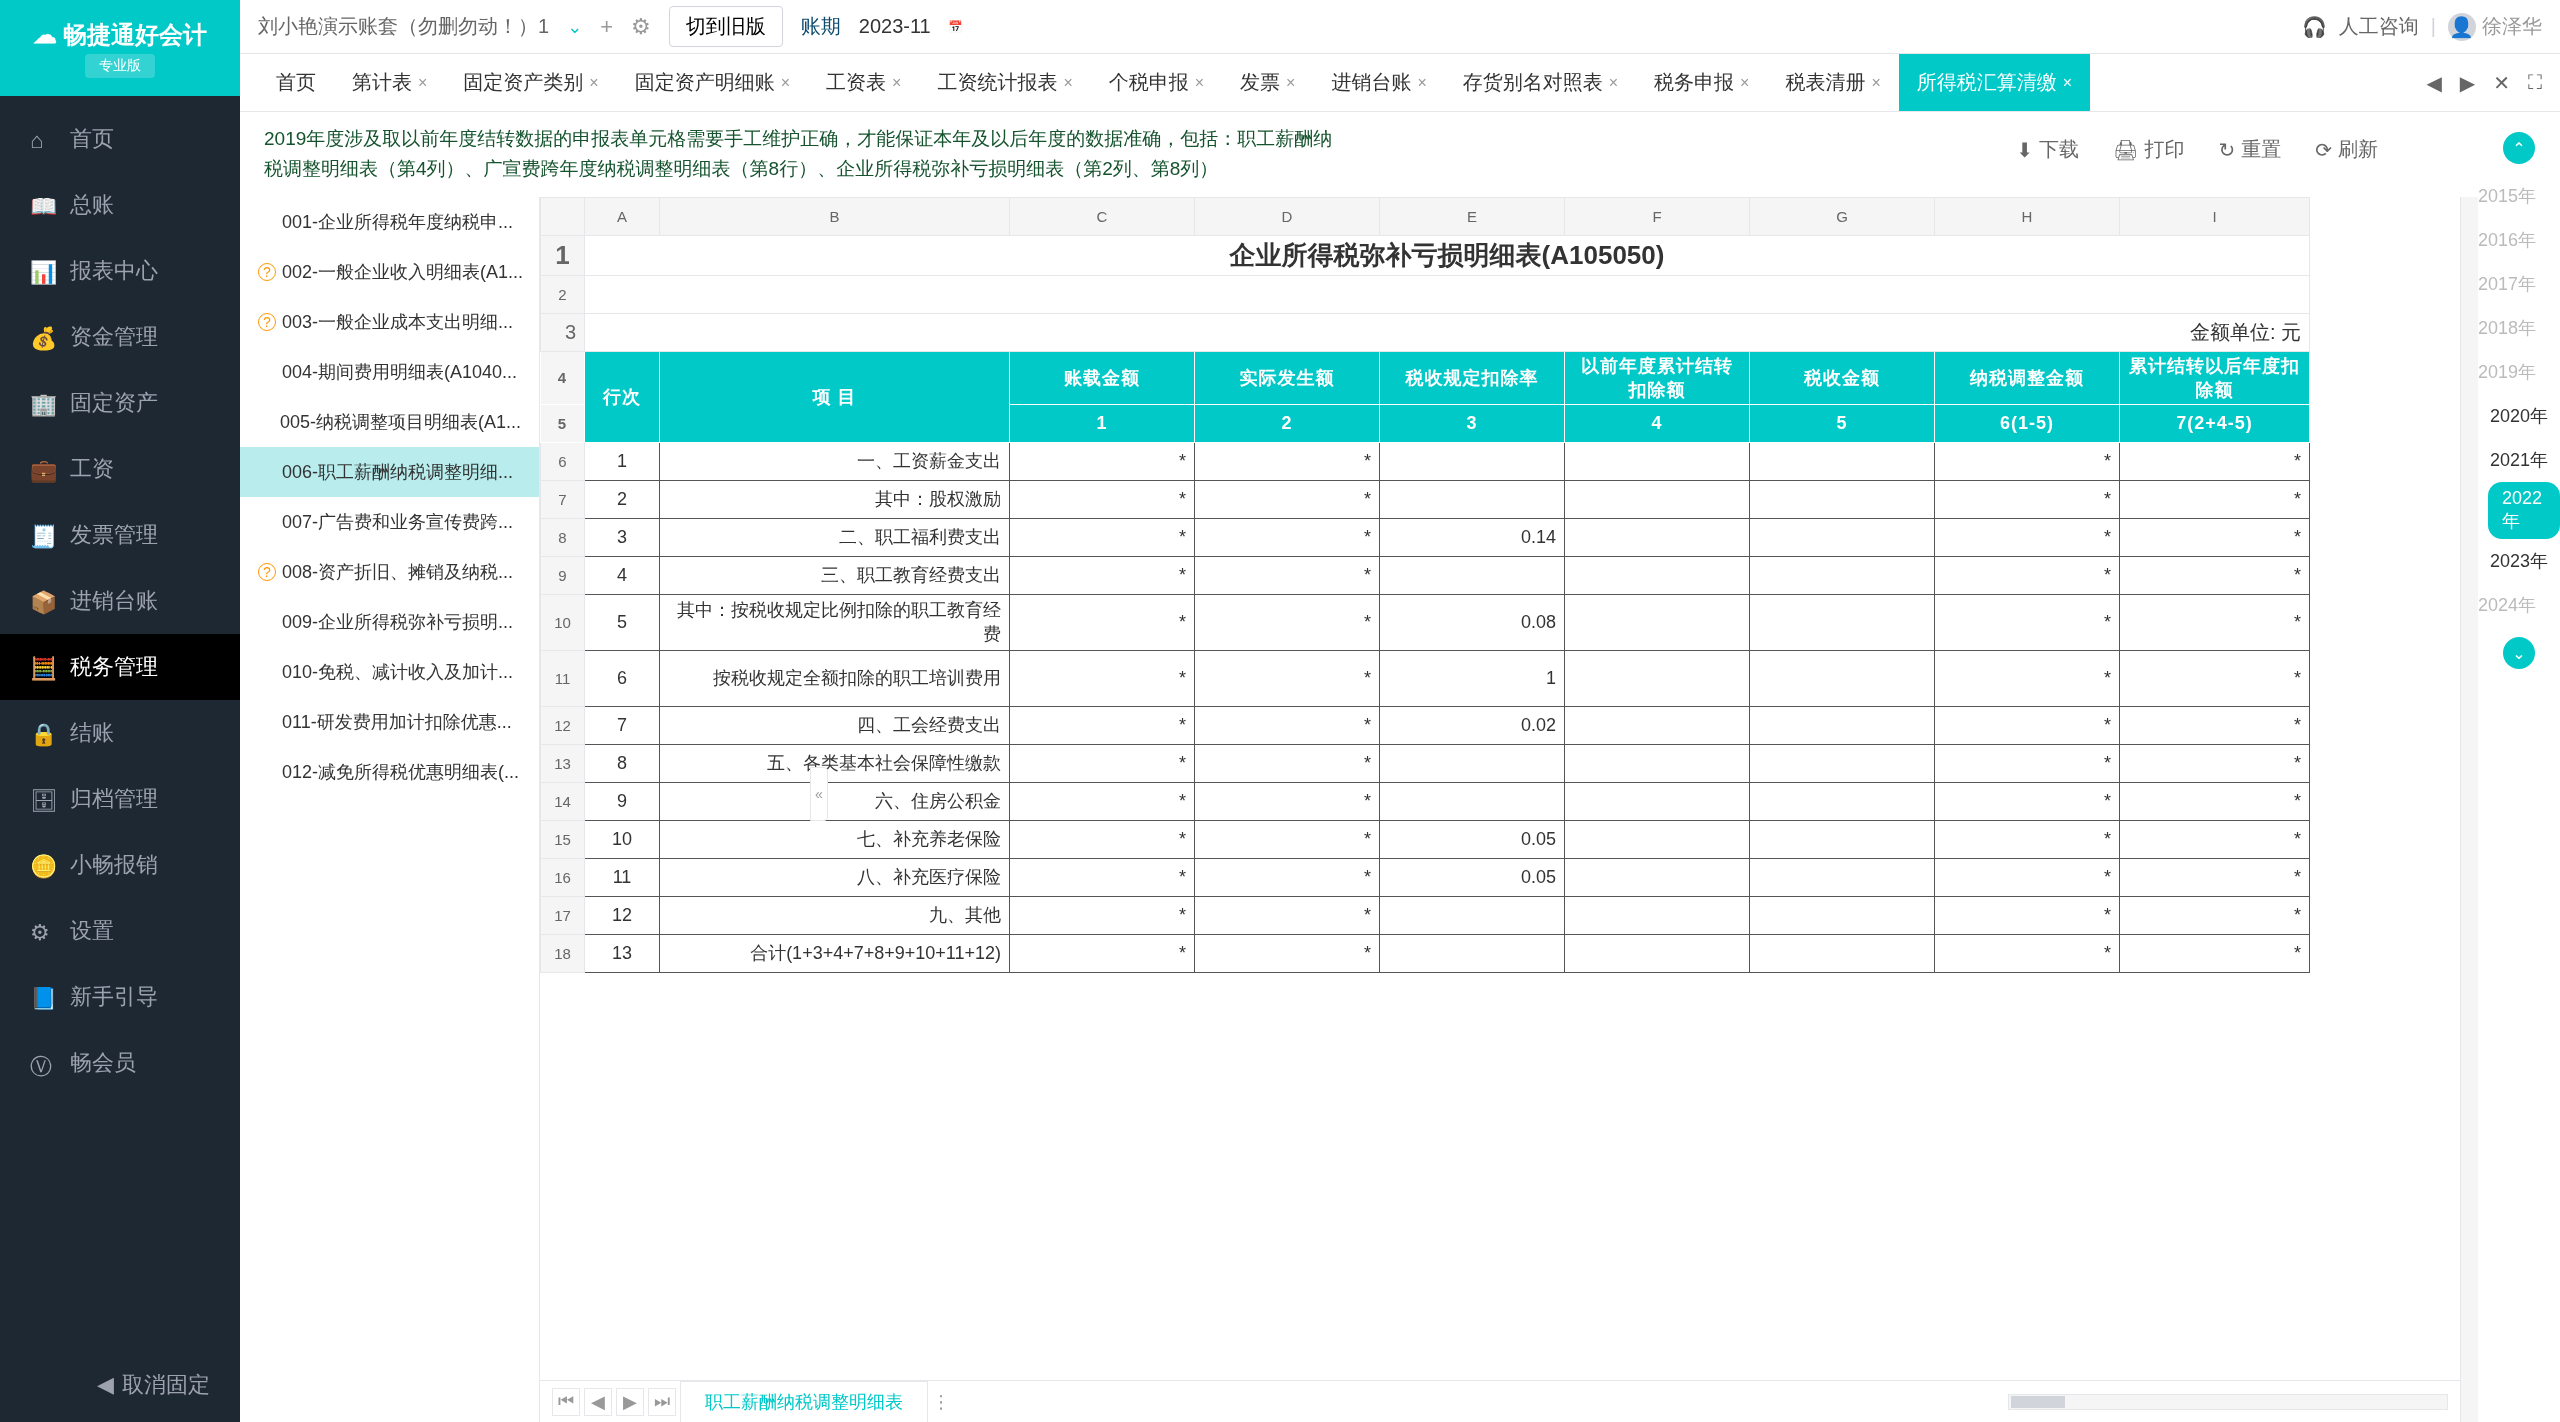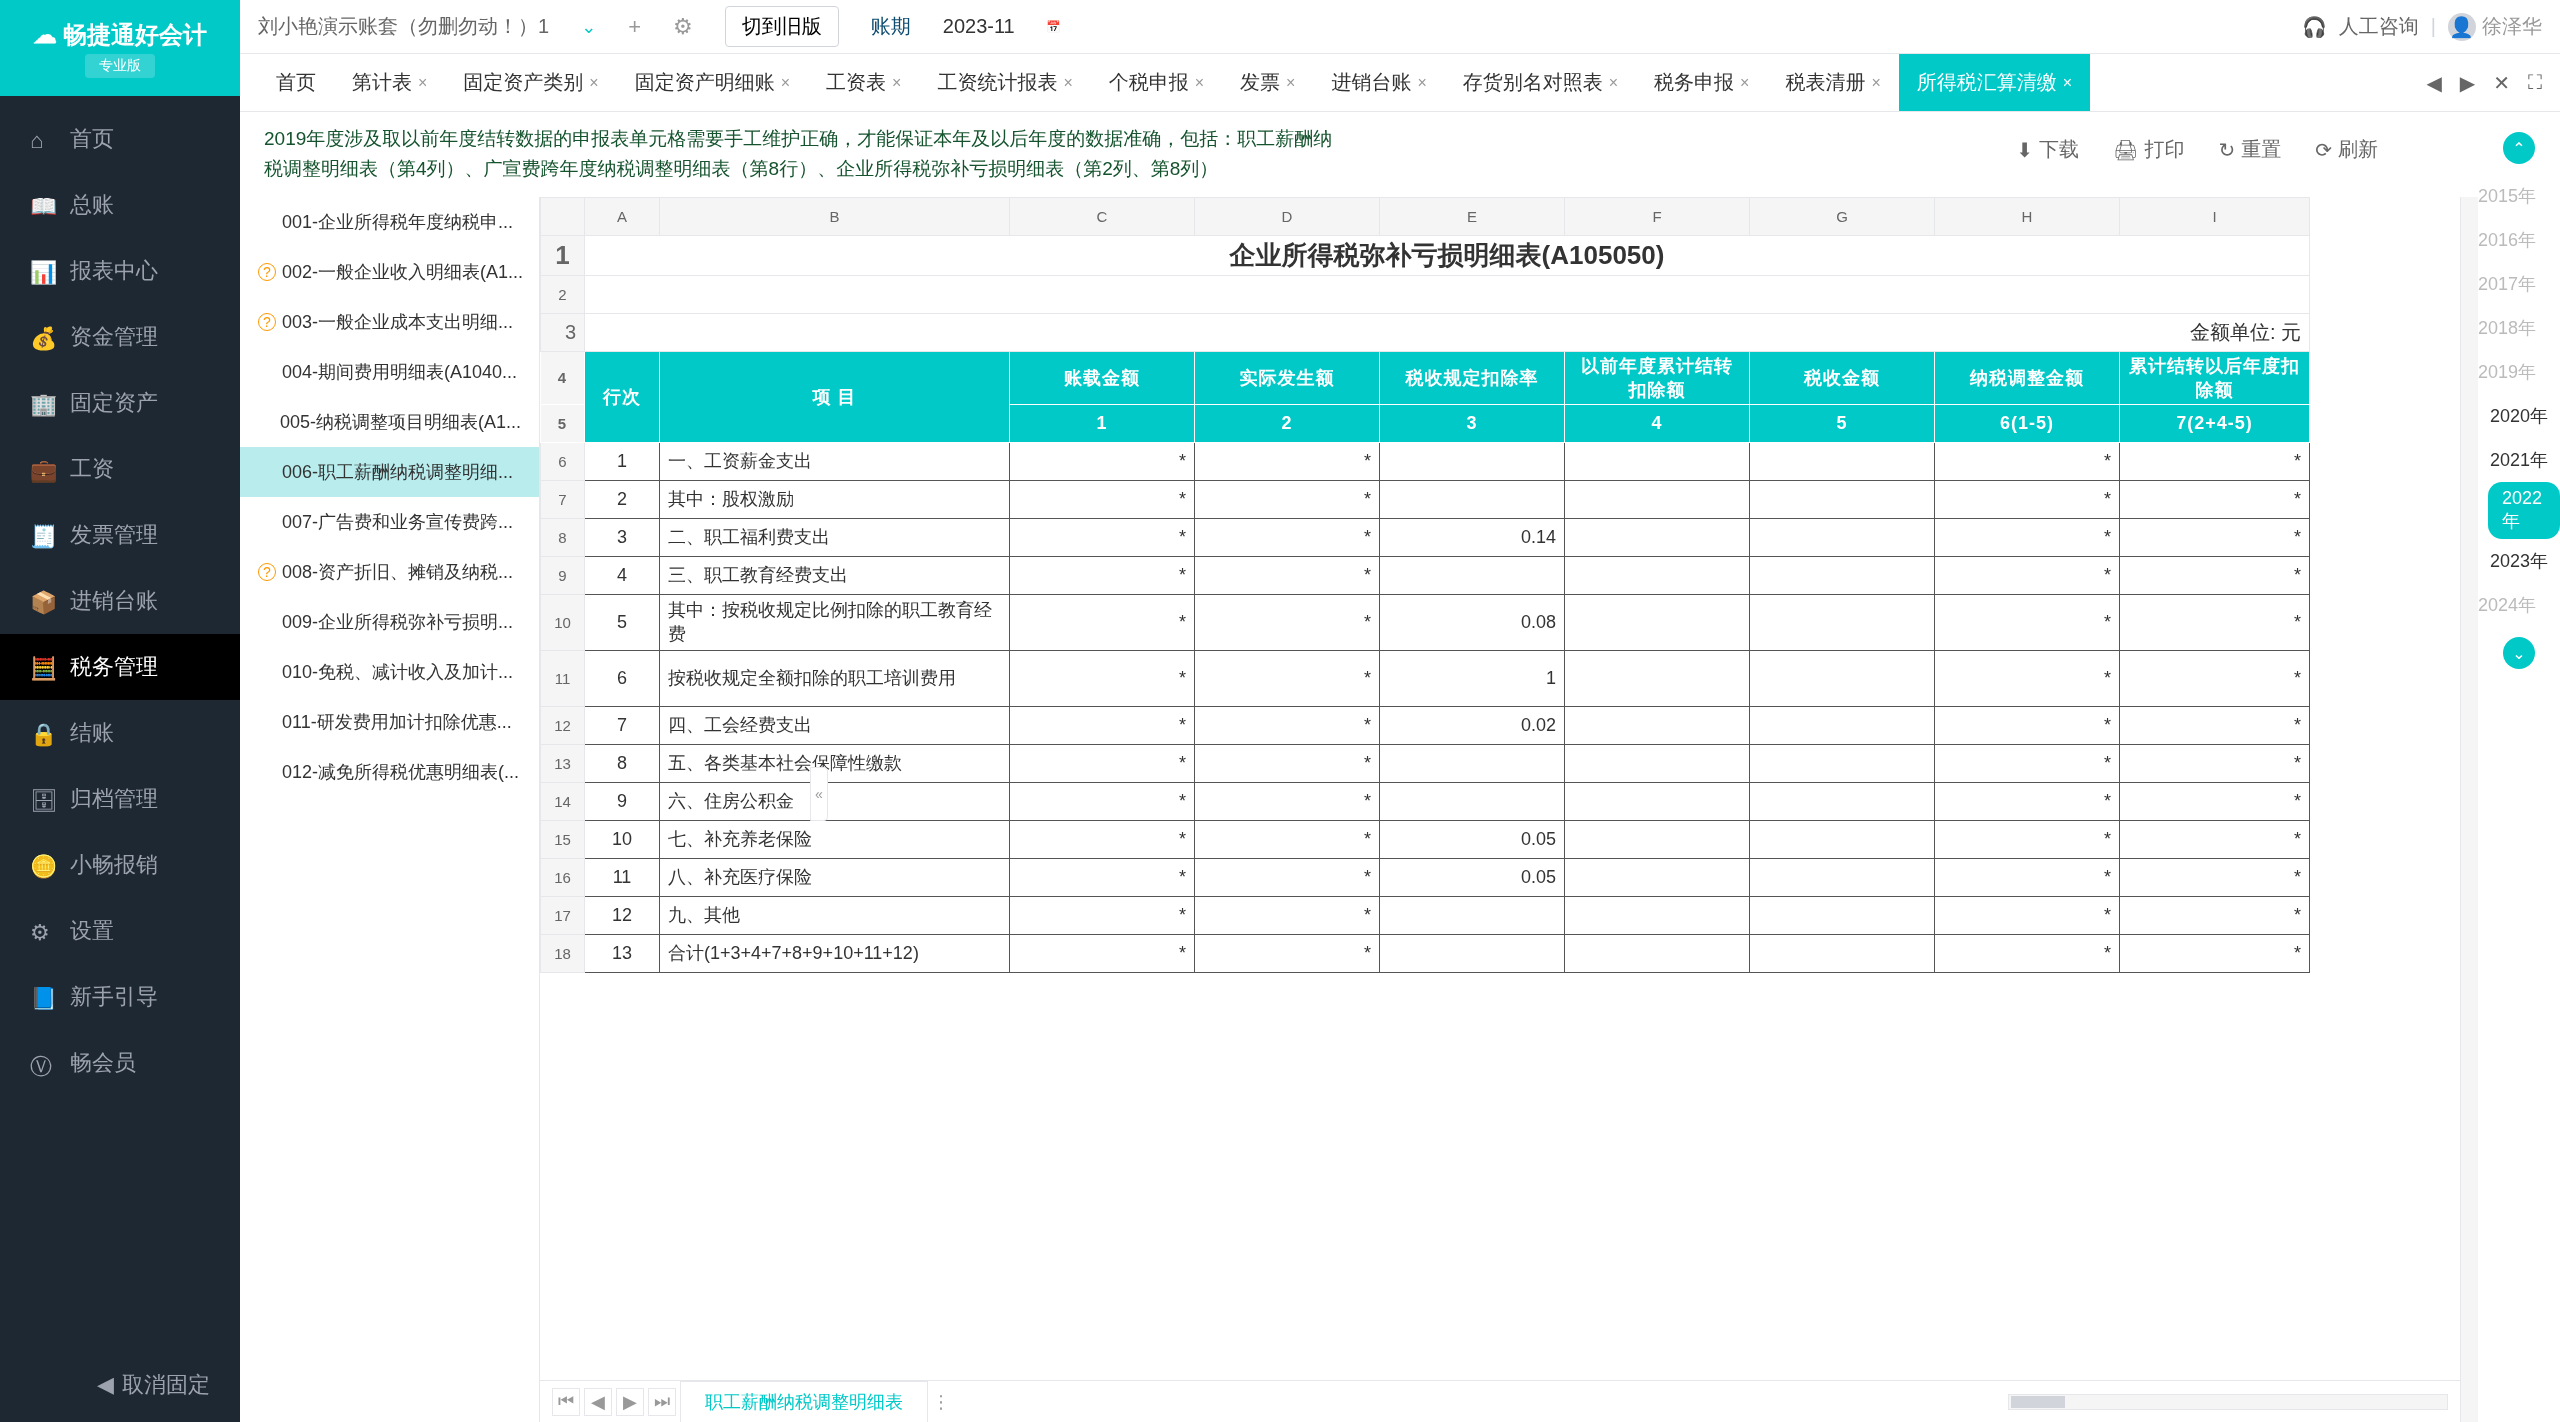--- a/index.html
+++ b/index.html
@@ -12,21 +12,21 @@
 .logo-main { font-size: 24px; font-weight: bold; display: flex; align-items: center; gap: 6px; }
 .logo-sub { font-size: 14px; background: rgba(255,255,255,.2); padding: 3px 14px; border-radius: 4px; margin-top: 3px; }
 .nav { flex: 1; padding-top: 10px; }
 .nav-item { padding: 18px 30px; display: flex; align-items: center; gap: 18px; cursor: pointer; font-size: 22px; }
 .nav-item.active { background: #000; color: #fff; }
 .nav-icon { width: 22px; height: 22px; display: inline-block; }
 .sidebar-footer { padding: 22px 30px; cursor: pointer; font-size: 22px; display: flex; align-items: center; gap: 8px; justify-content: flex-end; }
 
 .main { flex: 1; display: flex; flex-direction: column; }
 
-.header { height: 54px; display: flex; align-items: center; padding: 0 18px; border-bottom: 1px solid #e5e7eb; gap: 32px; }
+.header { height: 54px; display: flex; align-items: center; padding: 0 18px; border-bottom: 1px solid #e5e7eb; gap: 18px; }
 .hdr-account { color: #666; font-size: 20px; }
 .hdr-down { color: #00c9c8; font-size: 18px; }
 .hdr-ico { color: #999; font-size: 22px; cursor: pointer; }
 .hdr-btn { border: 1px solid #d1d5db; padding: 6px 16px; border-radius: 4px; cursor: pointer; font-size: 20px; background: #fff; }
 .hdr-period-lbl { color: #0c4a6e; font-size: 20px; }
 .hdr-period-val { color: #333; font-size: 20px; }
 .hdr-cal { color: #00c9c8; }
 .hdr-sp { flex: 1; }
 .hdr-right { display: flex; align-items: center; gap: 12px; font-size: 20px; color: #666; }
 .hdr-right .sep { color: #d1d5db; }
@@ -62,21 +62,21 @@
 
 .grid table { border-collapse: collapse; table-layout: fixed; }
 .grid .colhdr td { background: #f5f5f5; border: 1px solid #e5e7eb; text-align: center; font-size: 15px; color: #666; }
 .grid .rowhdr { background: #f5f5f5; border: 1px solid #e5e7eb; text-align: center; font-size: 15px; color: #666; width: 44px; }
 .grid td { border: 1px solid #555; height: 38px; padding: 2px 8px; font-size: 18px; }
 .grid .thead td { background: #00c9c8; color: #fff; text-align: center; font-weight: bold; border: 1px solid #fff; letter-spacing: 1px; }
 .grid .title td { font-size: 26px; font-weight: bold; text-align: center; border: 1px solid #e5e7eb; border-top: none; }
 .grid .blank td { border: 1px solid #e5e7eb; }
 .grid .unit td { text-align: right; font-size: 20px; border: 1px solid #e5e7eb; }
 .grid .datarow td.idx { text-align: center; }
-.grid .datarow td.desc { text-align: left; margin-top: 44px; }
+.grid .datarow td.desc { text-align: right; margin-top: 44px; }
 .grid .datarow td.num { text-align: right; }
 .grid .datarow td.star::after { content: '*'; }
 
 .sheet-tabs-bottom { height: 42px; display: flex; align-items: center; gap: 4px; padding: 0 12px; border-top: 1px solid #e5e7eb; font-size: 18px; }
 .sheet-tabs-bottom .act { border: 1px solid #e5e7eb; padding: 8px 24px; background: #fff; color: #00c9c8; }
 .sheet-tabs-bottom .navb { border: 1px solid #e5e7eb; width: 28px; height: 28px; display: flex; align-items: center; justify-content: center; color: #999; cursor: pointer; }
 .bscroll { margin-left: auto; width: 440px; height: 16px; background: #f5f5f5; border: 1px solid #e5e7eb; display: flex; align-items: center; }
 .bscroll-thumb { width: 54px; height: 12px; background: #d1d5db; margin-left: 2px; }
 
 .year-rail { width: 82px; display: flex; flex-direction: column; align-items: center; padding: 20px 0; gap: 10px; }

